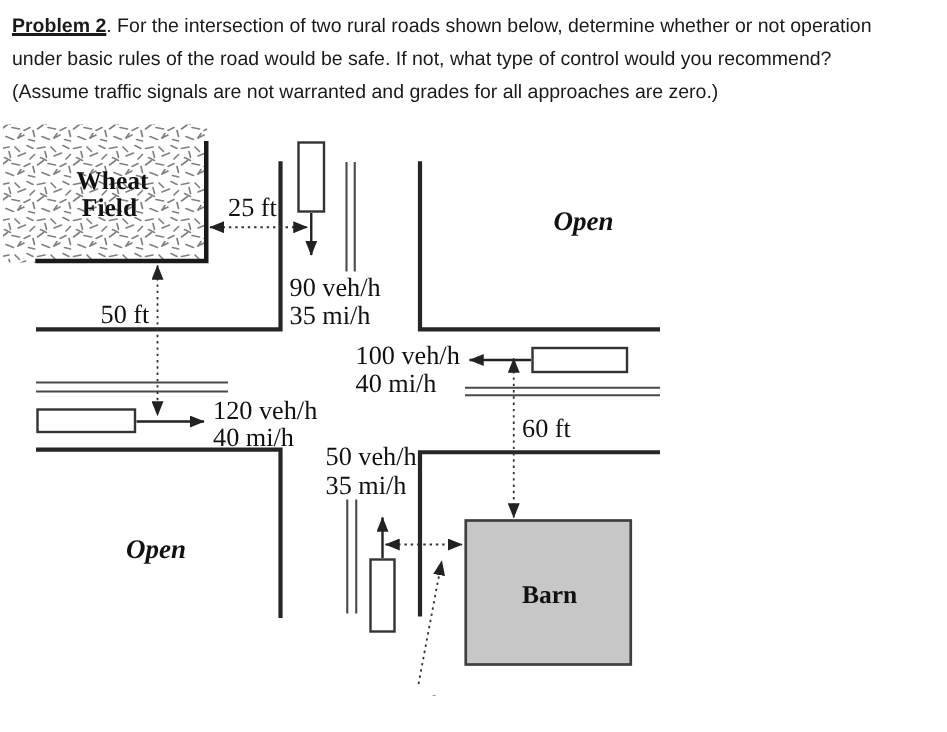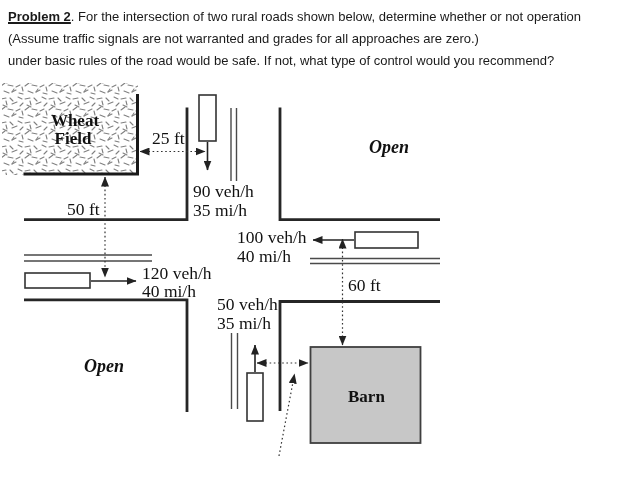--- a/index.html
+++ b/index.html
@@ -20,22 +20,22 @@
         font-style:italic;fill:#111111;}
   .bld{font-family:"Liberation Serif","DejaVu Serif",serif;font-size:17px;font-weight:700;fill:#111111;}
 </style>
 </head>
 <body>
 
 <div class="canvas">
 
   <div class="header">
     <div class="line"><span class="lead">Problem 2</span><span>. For the intersection of two rural roads shown below, determine whether or not operation</span></div>
+    <div class="line">under basic rules of the road would be safe. If not, what type of control would you recommend?</div>
     <div class="line">(Assume traffic signals are not warranted and grades for all approaches are zero.)</div>
-    <div class="line">under basic rules of the road would be safe. If not, what type of control would you recommend?</div>
   </div>
 
   <svg class="diagram" width="631" height="488" viewBox="0 0 631 488">
     <defs>
       <marker id="ah" viewBox="0 0 10 8" refX="9.5" refY="4" markerWidth="10" markerHeight="8" markerUnits="userSpaceOnUse" orient="auto-start-reverse">
         <path d="M0 0 L10 4 L0 8 Z" fill="#222222"></path>
       </marker>
       <pattern id="wheatTex" patternUnits="userSpaceOnUse" width="24" height="24">
         <g stroke="#808080" stroke-width="1.1" stroke-linecap="round" fill="none">
           <path d="M1 3 l5 -1"></path>

